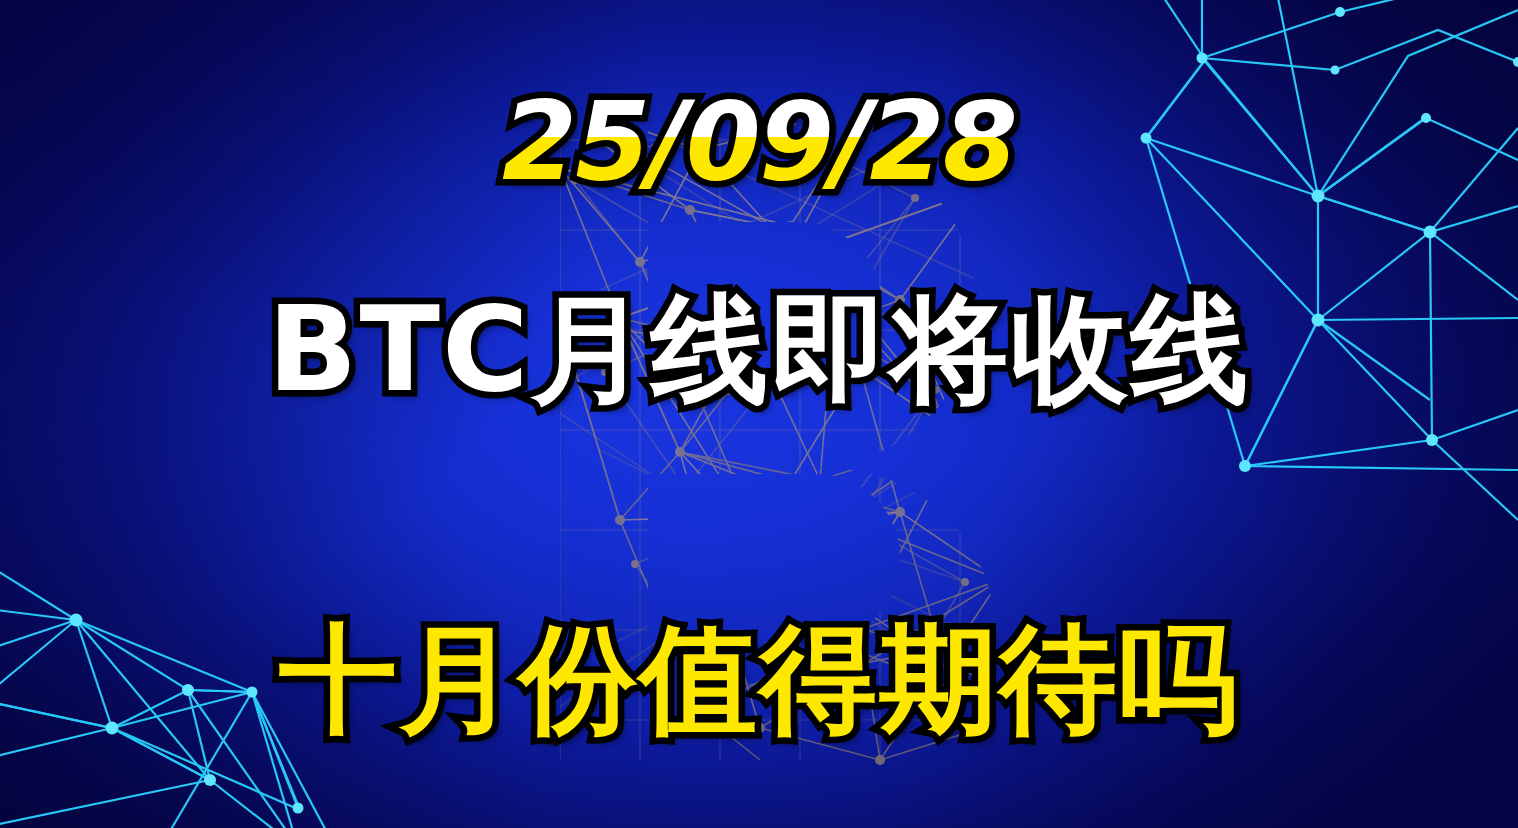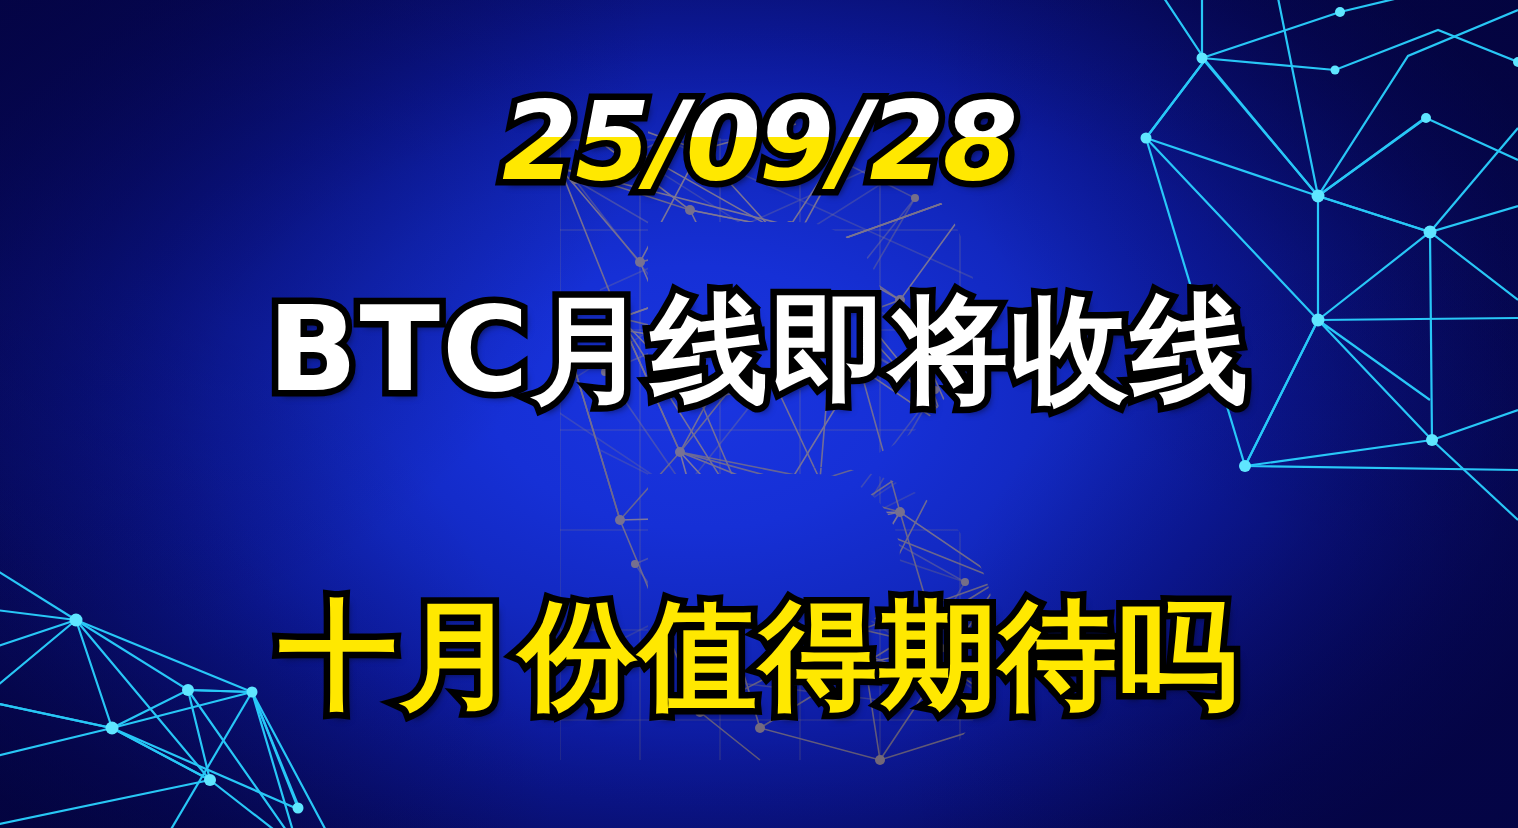--- a/index.html
+++ b/index.html
@@ -93,21 +93,21 @@
   .cjk {
     font-family: "DejaVu Sans", "Liberation Sans", sans-serif;
     font-weight: 900;
     font-size: 118px;
     line-height: 118px;
     letter-spacing: 2px;
     text-align: center;
   }
   .line1 { top: 290px; }
   .line2 { top: 444px; }
-  .line3 { top: 596px; }
+  .line3 { top: 620px; }
 
   
   .tw { position: relative; display: inline-block; }
 
   .stroke-copy {
     position: absolute;
     left: 0;
     top: 0;
     z-index: 0;
     color: #000;

